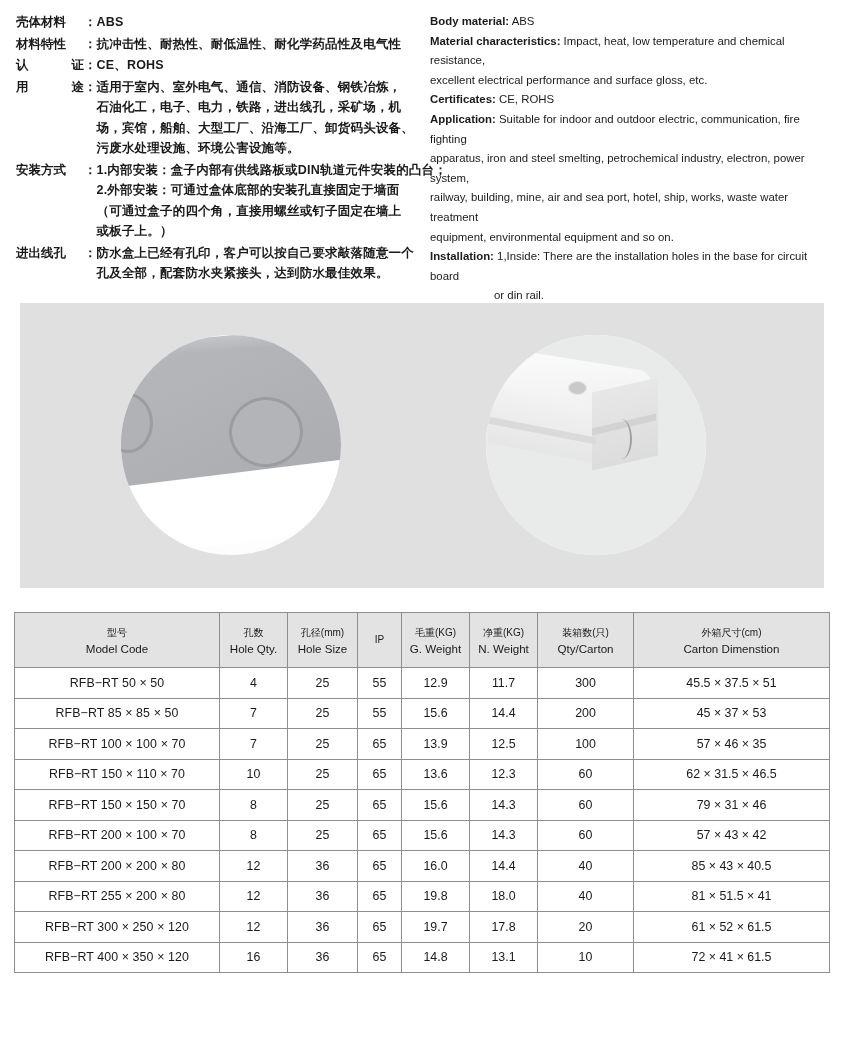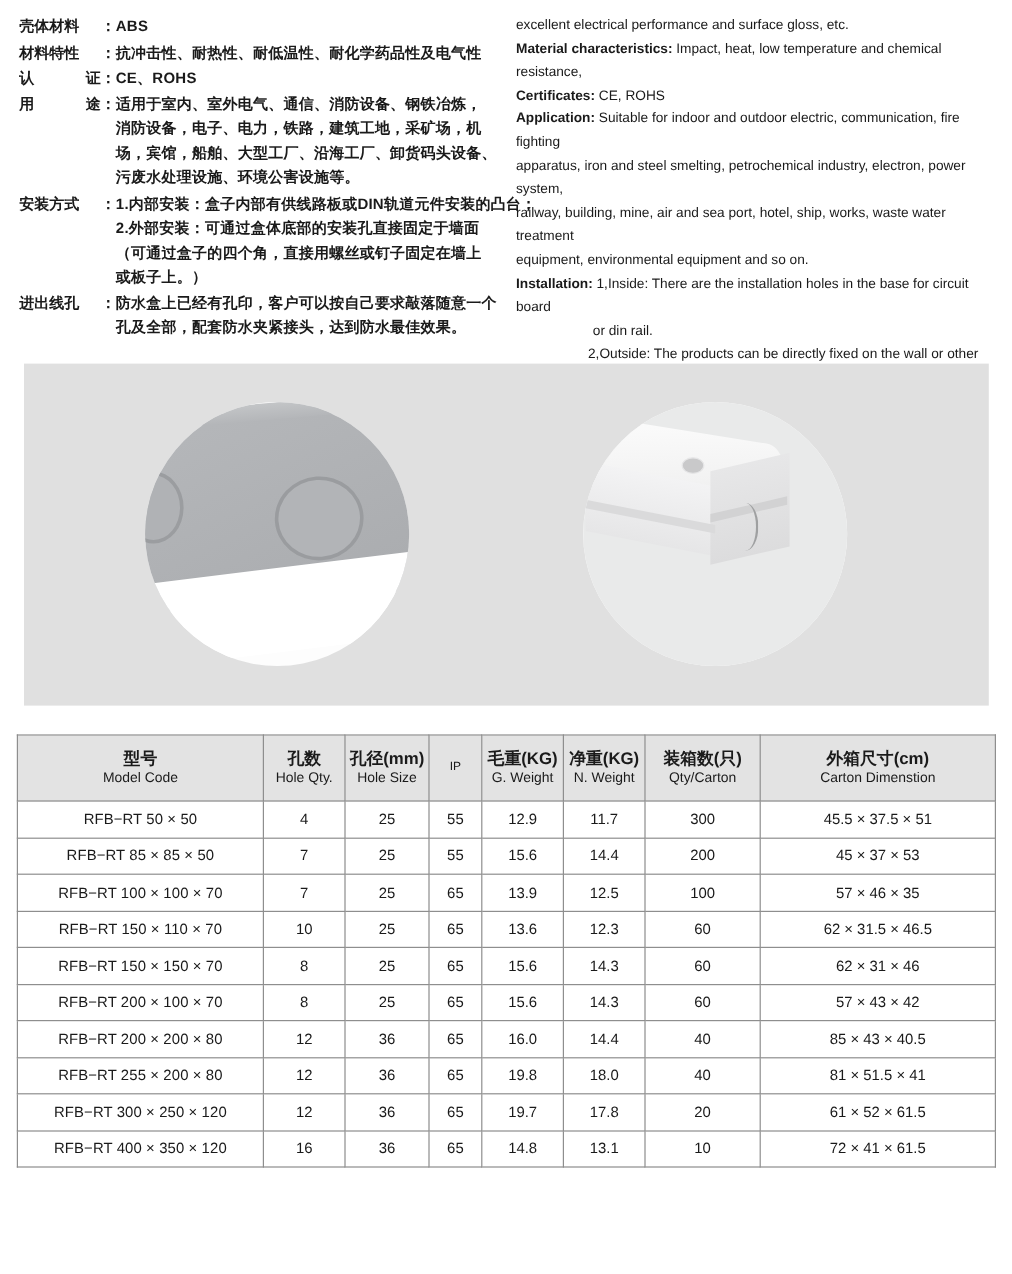--- a/index.html
+++ b/index.html
@@ -219,22 +219,22 @@
     vertical-align: middle;
     color: #1a1a1a;
   }
   #spec-table thead th {
     background: #e3e3e3;
     height: 48px;
     padding: 3px 2px;
   }
   .th-cn {
     display: block;
-    font-size: 14px;
-    font-weight: bold;
+    font-size: 10px;
+    font-weight: normal;
     line-height: 17px;
   }
   .th-en {
     display: block;
     font-size: 11.6px;
     font-weight: normal;
     line-height: 16px;
   }
   .th-single {
     display: block;
@@ -290,21 +290,21 @@
       <div class="cn-row">
         <div class="cn-label spread">
           <span class="lab-txt">
             <span>用</span>
             <span>途</span>
           </span>
         </div>
         <div class="cn-colon">：</div>
         <div class="cn-body">
           <span class="ln">适用于室内、室外电气、通信、消防设备、钢铁冶炼，</span>
-          <span class="ln">消防设备，电子、电力，铁路，建筑工地，采矿场，机</span>
+          <span class="ln">石油化工，电子、电力，铁路，进出线孔，采矿场，机</span>
           <span class="ln">场，宾馆，船舶、大型工厂、沿海工厂、卸货码头设备、</span>
           <span class="ln">污废水处理设施、环境公害设施等。</span>
         </div>
       </div>
       <div class="cn-row">
         <div class="cn-label">
           <span class="lab-txt">安装方式</span>
         </div>
         <div class="cn-colon">：</div>
         <div class="cn-body">
@@ -321,24 +321,27 @@
         <div class="cn-colon">：</div>
         <div class="cn-body">
           <span class="ln">防水盒上已经有孔印，客户可以按自己要求敲落随意一个</span>
           <span class="ln">孔及全部，配套防水夹紧接头，达到防水最佳效果。</span>
         </div>
       </div>
     </div>
 
   <div class="spec-col" id="spec-col-en">
 
-
     <div class="en-para">
+      <span class="en-line"><b>Body material:</b><span> ABS</span></span>
+    </div>
+
+    <div class="en-para">
+      <span class="en-line"><b>Material characteristics:</b><span> Impact, heat, low temperature and chemical resistance,</span></span>
       <span class="en-line">excellent electrical performance and surface gloss, etc.</span>
-      <span class="en-line"><b>Material characteristics:</b><span> Impact, heat, low temperature and chemical resistance,</span></span>
     </div>
 
     <div class="en-para">
       <span class="en-line"><b>Certificates:</b><span> CE, ROHS</span></span>
     </div>
 
     <div class="en-para">
       <span class="en-line"><b>Application:</b><span> Suitable for indoor and outdoor electric, communication, fire fighting</span></span>
       <span class="en-line">apparatus, iron and steel smelting, petrochemical industry, electron, power system,</span>
       <span class="en-line">railway, building, mine, air and sea port, hotel, ship, works, waste water treatment</span>
@@ -471,21 +474,21 @@
         <td>62 × 31.5 × 46.5</td>
       </tr>
       <tr>
         <td class="model-cell">RFB−RT 150 × 150 × 70</td>
         <td>8</td>
         <td>25</td>
         <td>65</td>
         <td>15.6</td>
         <td>14.3</td>
         <td>60</td>
-        <td>62 × 31 × 46</td>
+        <td>79 × 31 × 46</td>
       </tr>
       <tr>
         <td class="model-cell">RFB−RT 200 × 100 × 70</td>
         <td>8</td>
         <td>25</td>
         <td>65</td>
         <td>15.6</td>
         <td>14.3</td>
         <td>60</td>
         <td>57 × 43 × 42</td>

